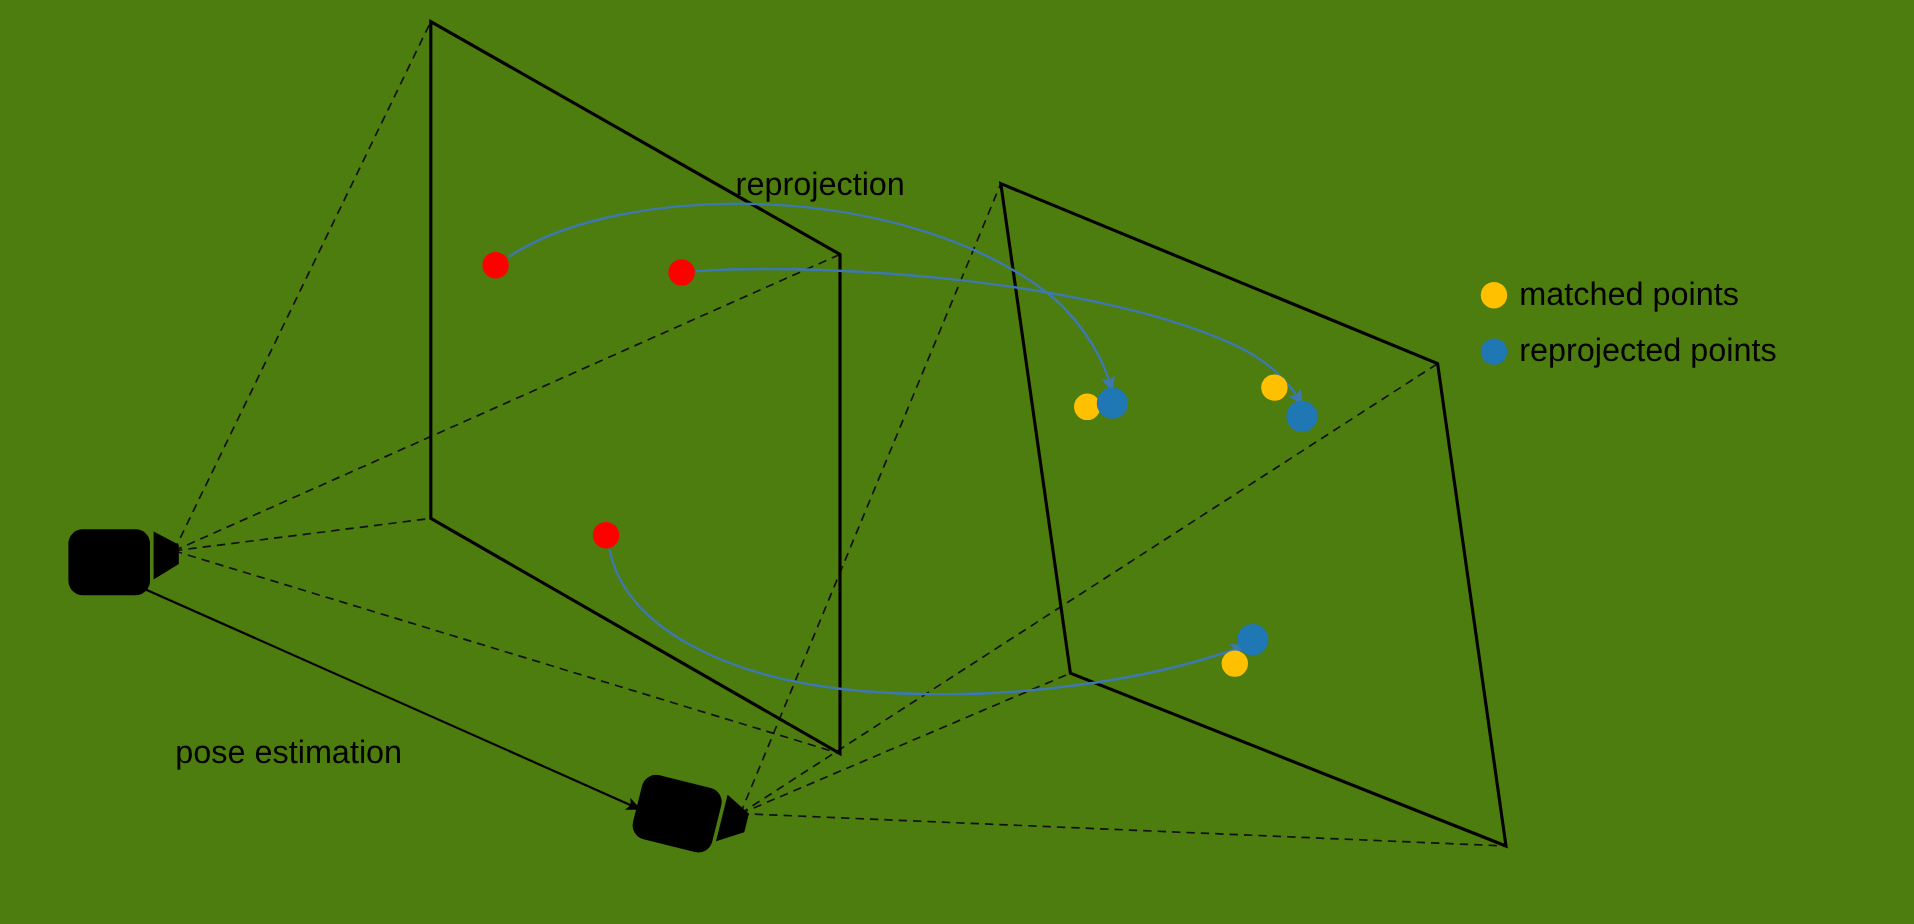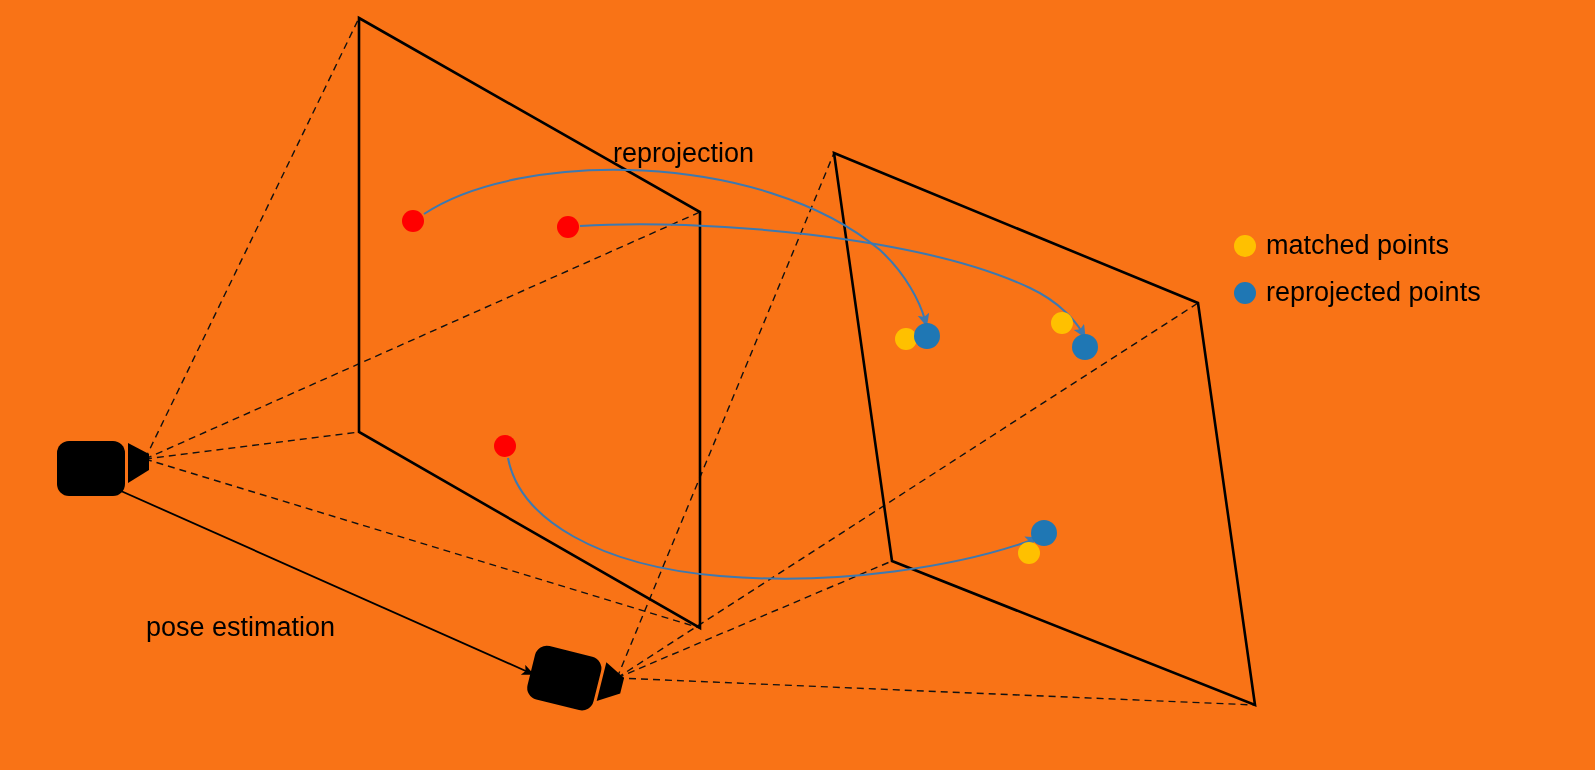--- a/index.html
+++ b/index.html
@@ -10,21 +10,21 @@
   body {
     width: 1595px;
     height: 770px;
     font-family: "Liberation Sans", sans-serif;
     overflow: hidden;
   }
   #diagram-root {
     position: relative;
     width: 1595px;
     height: 770px;
-    background: #f97316;
+    background: #4d7c0f;
   }
   svg.scene {
     position: absolute;
     left: 0;
     top: 0;
     width: 1595px;
     height: 770px;
   }
   .lbl {
     font-family: "Liberation Sans", sans-serif;

